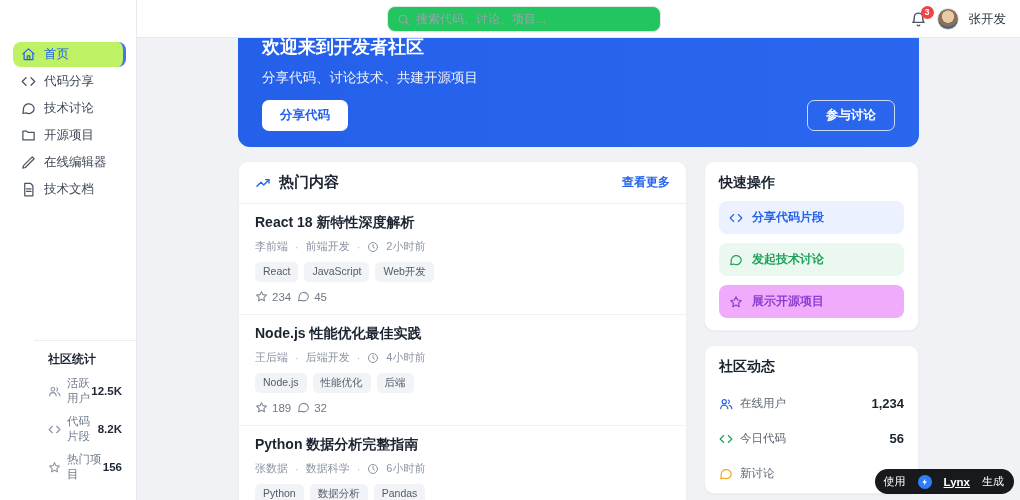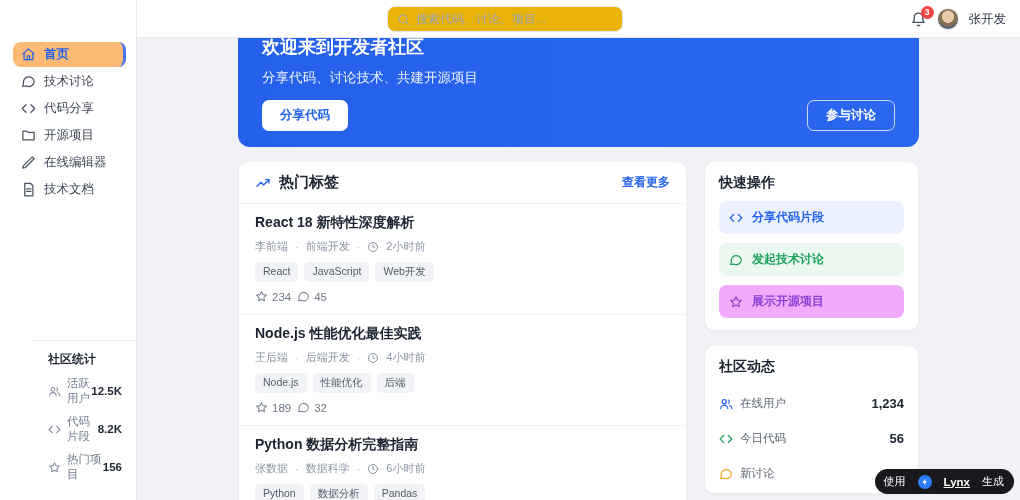--- a/index.html
+++ b/index.html
@@ -15,39 +15,39 @@
     width:137px; min-width:137px; background:#fff; border-right:1px solid #e7e9ee;
     display:flex; flex-direction:column; justify-content:space-between; height:500px;
   }
   .nav { padding-top:40px; }
   .nav-item {
     display:flex; align-items:center; gap:8px; margin:2px 10px 2px 13px;
     padding:4px 8px; border-radius:8px; font-size:12.5px; color:#3d4654; cursor:pointer;
   }
   .nav-item .ic { color:#4b5563; }
   .nav-item.active {
-    background:#fdba74; color:#2563eb; border-right:3px solid #4a72ee;
-    font-weight:bold; padding-right:5px;
+    background:#bef264; color:#2563eb; border-right:3px solid #4a72ee;
+    font-weight:normal; padding-right:5px;
   }
   .nav-item.active .ic { color:#2563eb; }
   .side-stats { border-top:1px solid #eceef2; padding:10px 14px 18px;margin-left:34px; }
   .side-stats-title { font-size:12px; font-weight:bold; color:#1f2733; margin-bottom:6px; }
   .sstat { display:flex; align-items:center; margin-top:8px; font-size:11.5px; color:#717c8c; }
   .sstat .ic { color:#8b94a3; margin-right:6px; }
   .sstat .val { margin-left:auto; font-weight:bold; color:#1f2733; font-size:11.5px; }
 
   
   .right { flex:1; display:flex; flex-direction:column; height:500px; }
   .topbar {
     height:38px; min-height:38px; background:#fff; border-bottom:1px solid #e7e9ee;
     position:relative; display:flex; align-items:center;
   }
   .search {
-    position:absolute; left:250px; top:6px; width:236px; height:26px;
-    border:1px solid #e3e6ea; border-radius:8px; background:#eab308;
+    position:absolute; left:250px; top:6px; width:274px; height:26px;
+    border:1px solid #e3e6ea; border-radius:8px; background:#22c55e;
     display:flex; align-items:center; padding:0 9px; gap:6px;justify-content:space-between;
   }
   .search input {
     border:none; outline:none; flex:1; font-size:12px; color:#3d4654; background:transparent;
     font-family:"Liberation Sans","DejaVu Sans",sans-serif;
   }
   .search input::placeholder { color:#9aa3b2; }
   .top-right { position:absolute; right:14px; top:0; height:38px; display:flex; align-items:center; gap:10px; }
   .bell-wrap { position:relative; cursor:pointer; color:#4b5563; }
   .bell-badge {
@@ -142,33 +142,33 @@
             <path d="M3 11l9-8 9 8"></path>
             <path d="M5 10v10h14V10"></path>
             <path d="M10 20v-6h4v6"></path>
           </svg>
       </span>
       <span>首页</span>
     </div>
     <div class="nav-item">
       <span class="ic">
         <svg width="15" height="15" viewBox="0 0 24 24" fill="none" stroke="currentColor" stroke-width="2" stroke-linecap="round" stroke-linejoin="round">
-            <path d="M21 11.5a8.5 8.5 0 0 1-8.5 8.5c-1.5 0-3-.4-4.2-1L3 20l1-5.3A8.5 8.5 0 1 1 21 11.5z"></path>
-          </svg>
-      </span>
-      <span>技术讨论</span>
-    </div>
-    <div class="nav-item">
-      <span class="ic">
-        <svg width="15" height="15" viewBox="0 0 24 24" fill="none" stroke="currentColor" stroke-width="2" stroke-linecap="round" stroke-linejoin="round">
             <path d="M8 6l-6 6 6 6"></path>
             <path d="M16 6l6 6-6 6"></path>
           </svg>
       </span>
       <span>代码分享</span>
+    </div>
+    <div class="nav-item">
+      <span class="ic">
+        <svg width="15" height="15" viewBox="0 0 24 24" fill="none" stroke="currentColor" stroke-width="2" stroke-linecap="round" stroke-linejoin="round">
+            <path d="M21 11.5a8.5 8.5 0 0 1-8.5 8.5c-1.5 0-3-.4-4.2-1L3 20l1-5.3A8.5 8.5 0 1 1 21 11.5z"></path>
+          </svg>
+      </span>
+      <span>技术讨论</span>
     </div>
     <div class="nav-item">
       <span class="ic">
         <svg width="15" height="15" viewBox="0 0 24 24" fill="none" stroke="currentColor" stroke-width="2" stroke-linecap="round" stroke-linejoin="round">
             <path d="M3 7V5h6l2 2h10v12H3V7z"></path>
           </svg>
       </span>
       <span>开源项目</span>
     </div>
     <div class="nav-item">
@@ -265,21 +265,21 @@
 
         <div class="main-col">
           <div class="card">
             <div class="section-head">
               <span class="ic">
                 <svg width="16" height="16" viewBox="0 0 24 24" fill="none" stroke="currentColor" stroke-width="2" stroke-linecap="round" stroke-linejoin="round">
                     <path d="M3 17l6-6 4 4 8-8"></path>
                     <path d="M16 7h5v5"></path>
                   </svg>
               </span>
-              <span class="section-title">热门标签</span>
+              <span class="section-title">热门内容</span>
               <a class="more-link">查看更多</a>
             </div>
 
             <article class="post">
               <div class="post-title">React 18 新特性深度解析</div>
               <div class="post-meta">
                 <span>李前端</span>
                 <span class="meta-dot">·</span>
                 <span>前端开发</span>
                 <span class="meta-dot">·</span>

